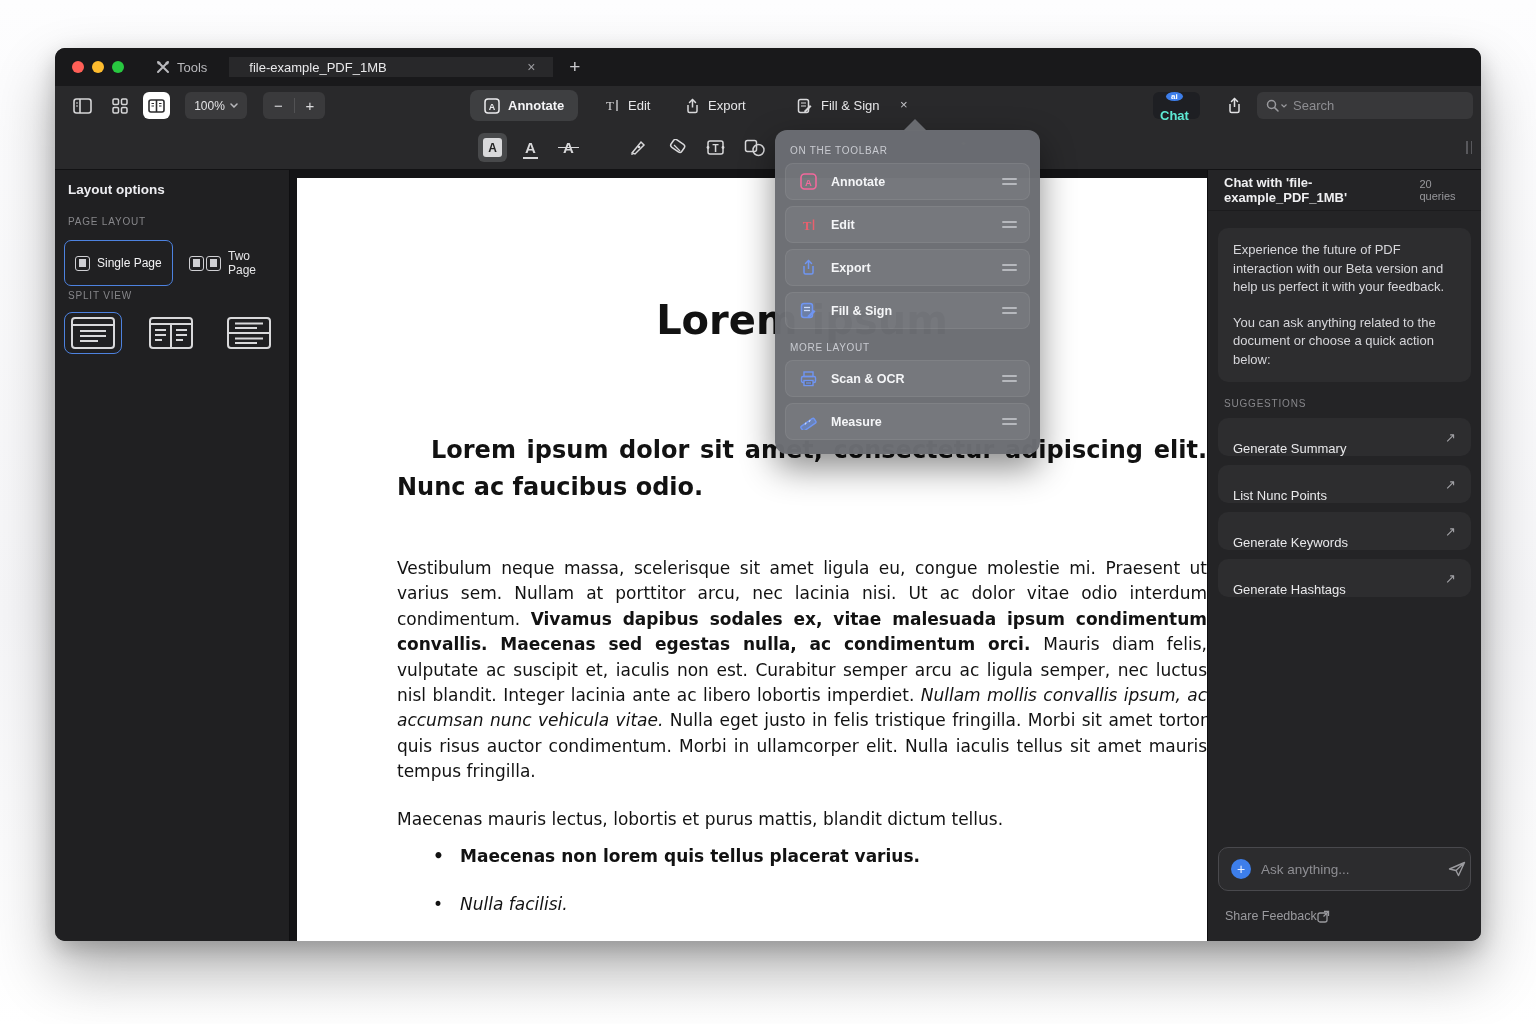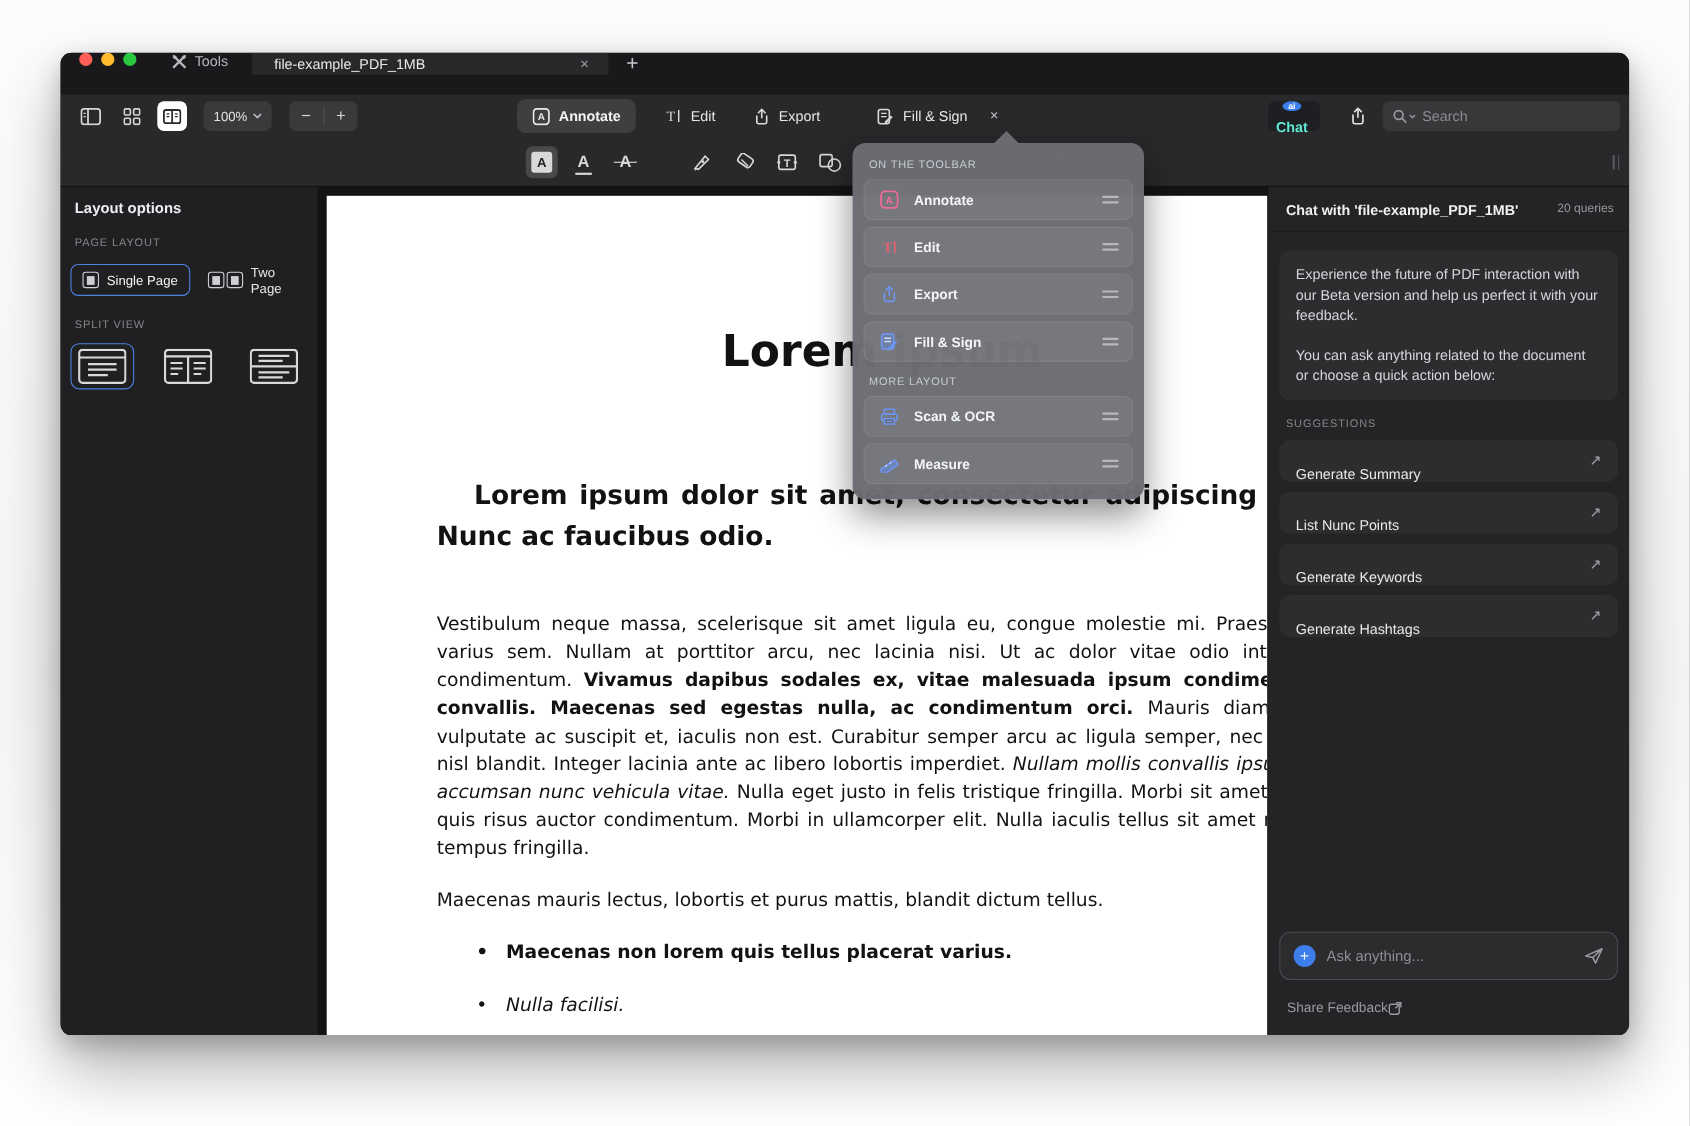--- a/index.html
+++ b/index.html
@@ -10,21 +10,21 @@
     position:relative; overflow:hidden;
     -webkit-font-smoothing:antialiased;
   }
   .window {
     position:absolute; left:55px; top:48px; width:1426px; height:893px;
     background:#1d1d1f; border-radius:10px; overflow:hidden;
     box-shadow:0 30px 60px rgba(0,0,0,.30), 0 8px 22px rgba(0,0,0,.20);
     display:flex; flex-direction:column;
   }
   
-  .titlebar { height:38px; background:#19191b; display:flex; align-items:flex-start; flex:none; position:relative; }
+  .titlebar { height:38px; background:#19191b; display:flex; align-items:center; flex:none; position:relative; }
   .traffic { display:flex; align-items:center; gap:8px; padding:0 14px 0 17px; }
   .light { width:12px; height:12px; border-radius:50%; }
   .light.red{background:#ff5f57;} .light.yellow{background:#febc2e;} .light.green{background:#28c840;}
   .tools-tab { display:flex; align-items:center; gap:7px; padding:0 22px 0 18px; color:#b9b9bd; font-size:13px; cursor:default; }
   .doc-tab { width:324px; background:#28282a; display:flex; align-items:center; padding:0 12px 0 20px; color:#e9e9eb; font-size:13px; }
   .doc-tab .title { flex:1; white-space:nowrap; overflow:hidden; }
   .tab-close { color:#9c9ca0; font-size:14px; padding:2px 6px; }
   .new-tab { color:#c9c9cd; font-size:19px; padding:0 16px; display:flex; align-items:center; }
   
   .toolbar1 { height:39px; background:#29292b; position:relative; flex:none; }
@@ -55,42 +55,42 @@
   .a-glyph.s::after { content:""; position:absolute; left:-5px; right:-5px; top:46%; height:1.6px; background:#d8d8da; }
   .grip-v { position:absolute; left:1411px; top:16px; display:flex; gap:3px; }
   .grip-v i { width:1.5px; height:13px; background:#58585c; }
   .drag-dot { position:absolute; left:907px; top:17px; width:3px; height:3px; border-radius:50%; background:#6c6c70; }
   
   .content { flex:1; display:flex; min-height:0; }
   
   .left-sb { width:235px; background:#202022; border-right:1px solid #0f0f11; position:relative; flex:none; }
   .panel-title { position:absolute; left:13px; top:12px; color:#ededf1; font-size:13.5px; font-weight:bold; }
   .sec-label { position:absolute; left:13px; color:#86868a; font-size:10px; letter-spacing:.8px; }
-  .layout-btn { position:absolute; top:70px; height:29px; display:flex; align-items:center; gap:7px; padding:0 10px; border-radius:7px; color:#e6e6e8; font-size:12px; }
+  .layout-btn { position:absolute; top:70px; height:46px; display:flex; align-items:center; gap:7px; padding:0 10px; border-radius:7px; color:#e6e6e8; font-size:12px; }
   .layout-btn.selected { border:1.5px solid #4d82e0; color:#f2f2f4; }
   .mini-page { width:15px; height:15px; border:1.5px solid #cfcfd3; border-radius:3px; display:flex; align-items:center; justify-content:center; }
   .mini-page i { width:7px; height:8px; background:#cfcfd3; display:block; }
   .split-opt { position:absolute; top:142px; width:58px; height:42px; border-radius:8px; display:flex; align-items:center; justify-content:center; }
   .split-opt.selected { border:1.5px solid #4d82e0; }
   
   .viewer { flex:1; background:#141416; position:relative; overflow:hidden; min-width:0; }
   .page { position:absolute; left:7px; top:8px; width:1010px; bottom:-4px; background:#ffffff; color:#121212; font-family:"DejaVu Sans", sans-serif; }
   .page-inner { padding:0 100px; }
   .doc-h1 { margin-top:118px; font-size:40px; line-height:48px; font-weight:bold; text-align:center; }
   .doc-sub { margin-top:88px; font-size:24px; line-height:37px; font-weight:bold; text-align:justify; text-indent:34px; }
   .doc-p1 { margin-top:50px; font-size:17px; line-height:25.4px; text-align:justify; }
   .doc-p2 { margin-top:22px; font-size:17px; line-height:25.4px; }
-  .doc-ul { margin-top:22px; list-style:none; }
+  .doc-ul { margin-top:12px; list-style:none; }
   .doc-ul li { position:relative; padding-left:63px; font-size:17px; line-height:25.4px; }
   .doc-ul li + li { margin-top:23px; }
   .doc-ul li::before { content:"•"; position:absolute; left:36px; font-size:17px; }
   .doc-ul li.b-bold { font-weight:bold; }
   .doc-ul li.b-italic { font-style:italic; }
   
-  .right-sb { width:329px; background:#242426; border-left:1px solid #0e0e10; display:flex; flex-direction:column; flex:none; }
+  .right-sb { width:274px; background:#242426; border-left:1px solid #0e0e10; display:flex; flex-direction:column; flex:none; }
   .chat-head { height:41px; flex:none; display:flex; align-items:center; justify-content:space-between; padding:0 14px 0 16px; border-bottom:1px solid #1c1c1e; }
   .chat-head .t { color:#f0f0f2; font-size:13px; font-weight:bold; }
   .chat-head .q { color:#98989c; font-size:11px; }
   .intro-card { margin:17px 10px 0; background:#2d2d2f; border-radius:10px; padding:13px 15px; color:#d6d6da; font-size:13px; line-height:18.5px; }
   .intro-card p + p { margin-top:17px; }
   .sugg-label { margin:16px 16px 9px; color:#86868a; font-size:10px; letter-spacing:.8px; }
   .sugg-item { margin:0 10px 9px; height:38px; background:#2d2d2f; border-radius:10px; display:flex; align-items:center; justify-content:space-between; padding:0 15px; }
   .sugg-item .lbl { color:#e9e9eb; font-size:13px;margin-top:23px; }
   .sugg-item .arr { color:#a2a2a6; font-size:13px; }
   .sb-spacer { flex:1; }

